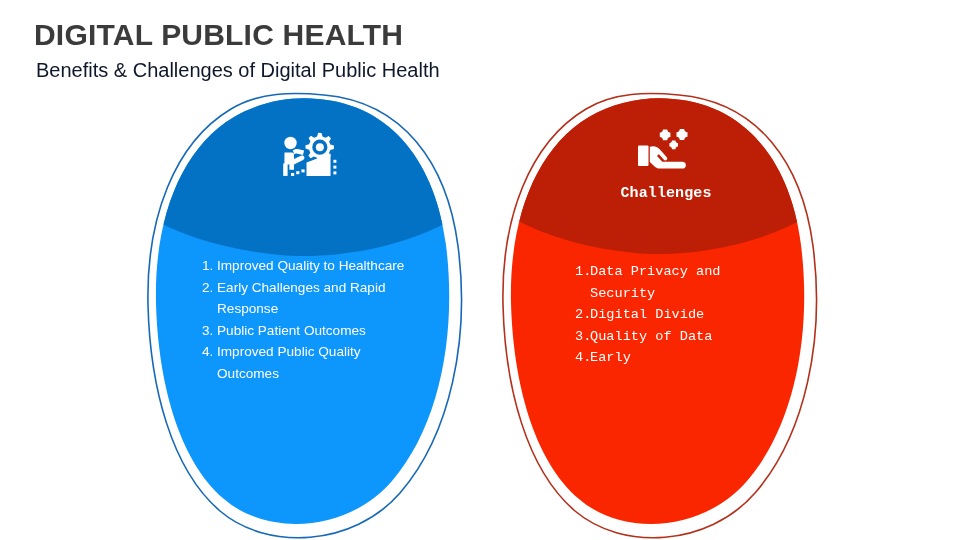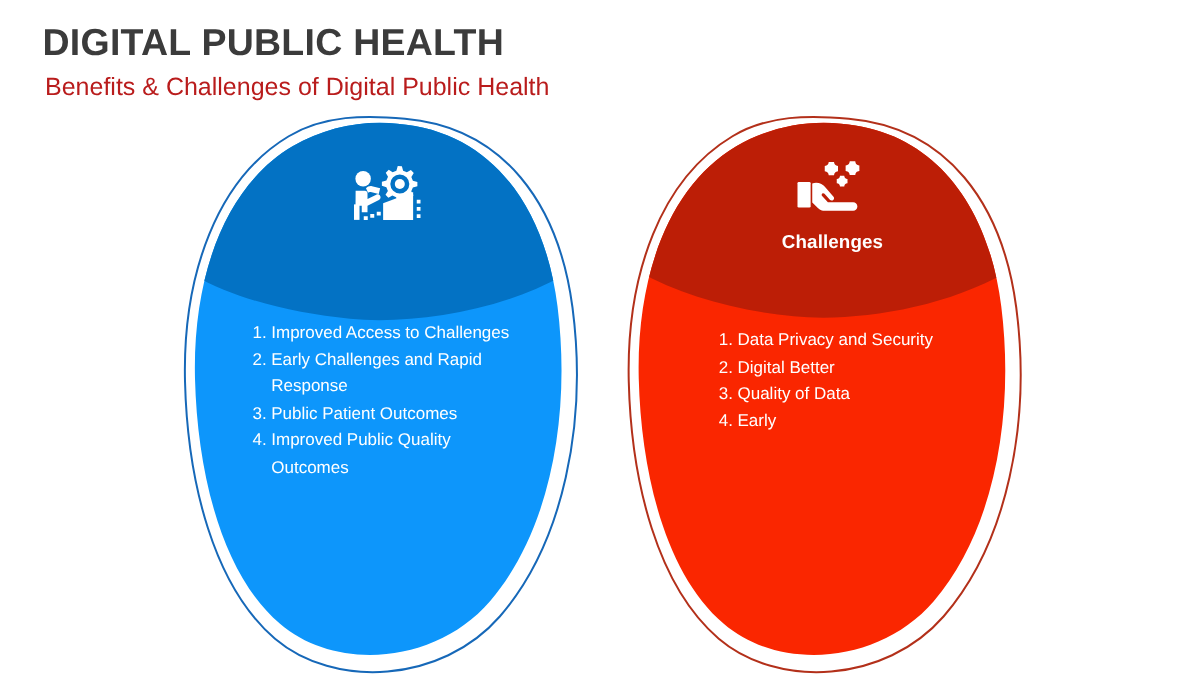--- a/index.html
+++ b/index.html
@@ -30,31 +30,31 @@
     color: #3b3b3b;
     letter-spacing: 0.2px;
     white-space: nowrap;
   }
   #subtitle {
     position: absolute;
     left: 36px;
     top: 59px;
     font-size: 20px;
     font-weight: normal;
-    color: #b91c1c;
+    color: #0f172a;
     white-space: nowrap;
   }
   .panel {
     position: absolute;
     top: 95px;
     width: 330px;
     height: 432px;
   }
   #panel-benefits { left: 140px; }
-  #panel-challenges { left: 495px; }
+  #panel-challenges { left: 495px; font-family: Liberation Mono, monospace; }
 
   .panel svg.shape {
     position: absolute;
     left: 0; top: 0;
     width: 330px;
     height: 432px;
     overflow: visible;
   }
   .cap-label {
     position: absolute;
@@ -175,21 +175,21 @@
         <rect x="55.4" y="28.8" width="3.0" height="3.0"></rect>
         <rect x="55.4" y="34.6" width="3.0" height="3.0"></rect>
         <rect x="55.4" y="40.4" width="3.0" height="3.0"></rect>
       </svg>
     </div>
 
 
     <ul class="list" id="list-benefits">
       <li>
         <span class="num">1.</span>
-        <span class="txt">Improved Access to Challenges</span>
+        <span class="txt">Improved Quality to Healthcare</span>
       </li>
       <li>
         <span class="num">2.</span>
         <span class="txt">Early Challenges and Rapid Response</span>
       </li>
       <li>
         <span class="num">3.</span>
         <span class="txt">Public Patient Outcomes</span>
       </li>
       <li>
@@ -260,21 +260,21 @@
 
     <div class="cap-label" id="label-challenges">Challenges</div>
 
     <ul class="list" id="list-challenges">
       <li>
         <span class="num">1.</span>
         <span class="txt">Data Privacy and Security</span>
       </li>
       <li>
         <span class="num">2.</span>
-        <span class="txt">Digital Better</span>
+        <span class="txt">Digital Divide</span>
       </li>
       <li>
         <span class="num">3.</span>
         <span class="txt">Quality of Data</span>
       </li>
       <li>
         <span class="num">4.</span>
         <span class="txt">Early</span>
       </li>
     </ul>

